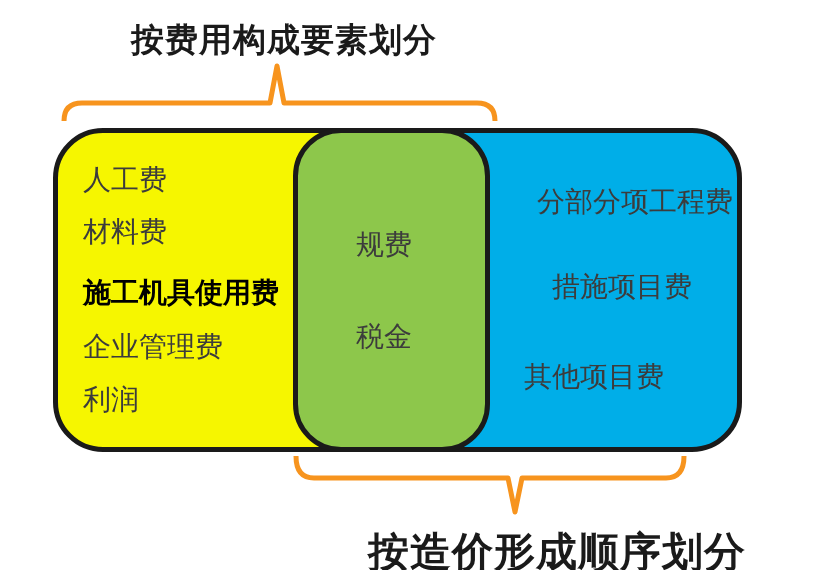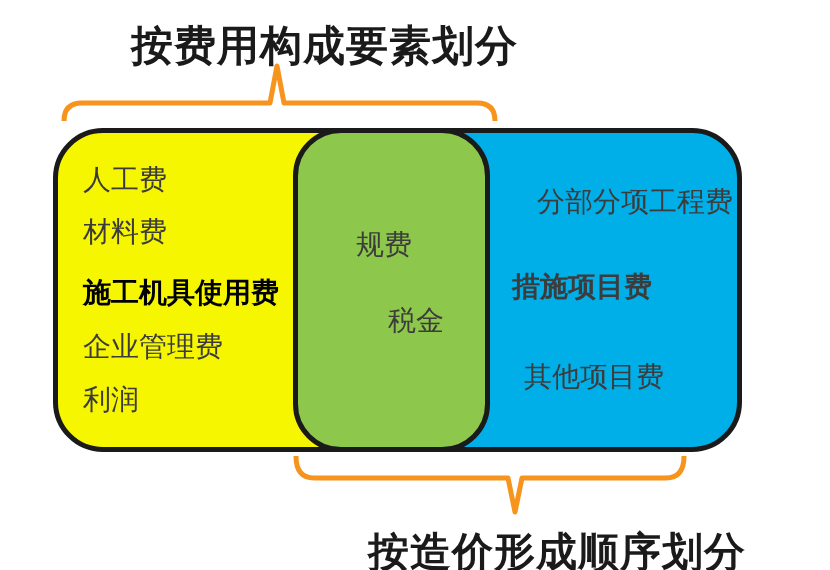--- a/index.html
+++ b/index.html
@@ -10,21 +10,21 @@
   }
   #canvas {
     position: relative;
     width: 830px;
     height: 570px;
     background: #ffffff;
     overflow: hidden;
   }
   .group-title {
     position: absolute;
-    font-size: 42px;
+    font-size: 33px;
     font-weight: 600;
     color: #1a1a1a;
     letter-spacing: 1px;
     white-space: nowrap;
   }
   #title-top  { left: 131px; top: 18px; }
   #title-bottom { left: 368px; top: 525px; font-size: 41px; }
 
   #brace-layer {
     position: absolute;
@@ -67,24 +67,24 @@
   }
   
   #y-item-0 { left: 83px; top: 163px; }
   #y-item-1 { left: 83px; top: 215px; }
   #y-item-2 { left: 83px; top: 276px; }
   #y-item-3 { left: 83px; top: 330px; }
   #y-item-4 { left: 83px; top: 383px; }
   
   .green-item { left: 293px; width: 182px; text-align: center; }
   #g-item-0 { top: 228px; }
-  #g-item-1 { top: 304px; margin-left: 32px; }
+  #g-item-1 { top: 320px; }
   
   #b-item-0 { left: 529px; top: 185px; margin-left: 8px; }
-  #b-item-1 { left: 512px; top: 270px; font-weight: bold; }
+  #b-item-1 { left: 552px; top: 270px; }
   #b-item-2 { left: 524px; top: 360px; }
 </style>
 </head>
 <body>
 
 <div id="canvas" style="--yellow: #f6f600; --green: #8dc74b; --blue: #00aee8;">
 
   <div id="title-top" class="group-title">按费用构成要素划分</div>
 
   <svg id="brace-layer" viewBox="0 0 830 570">

